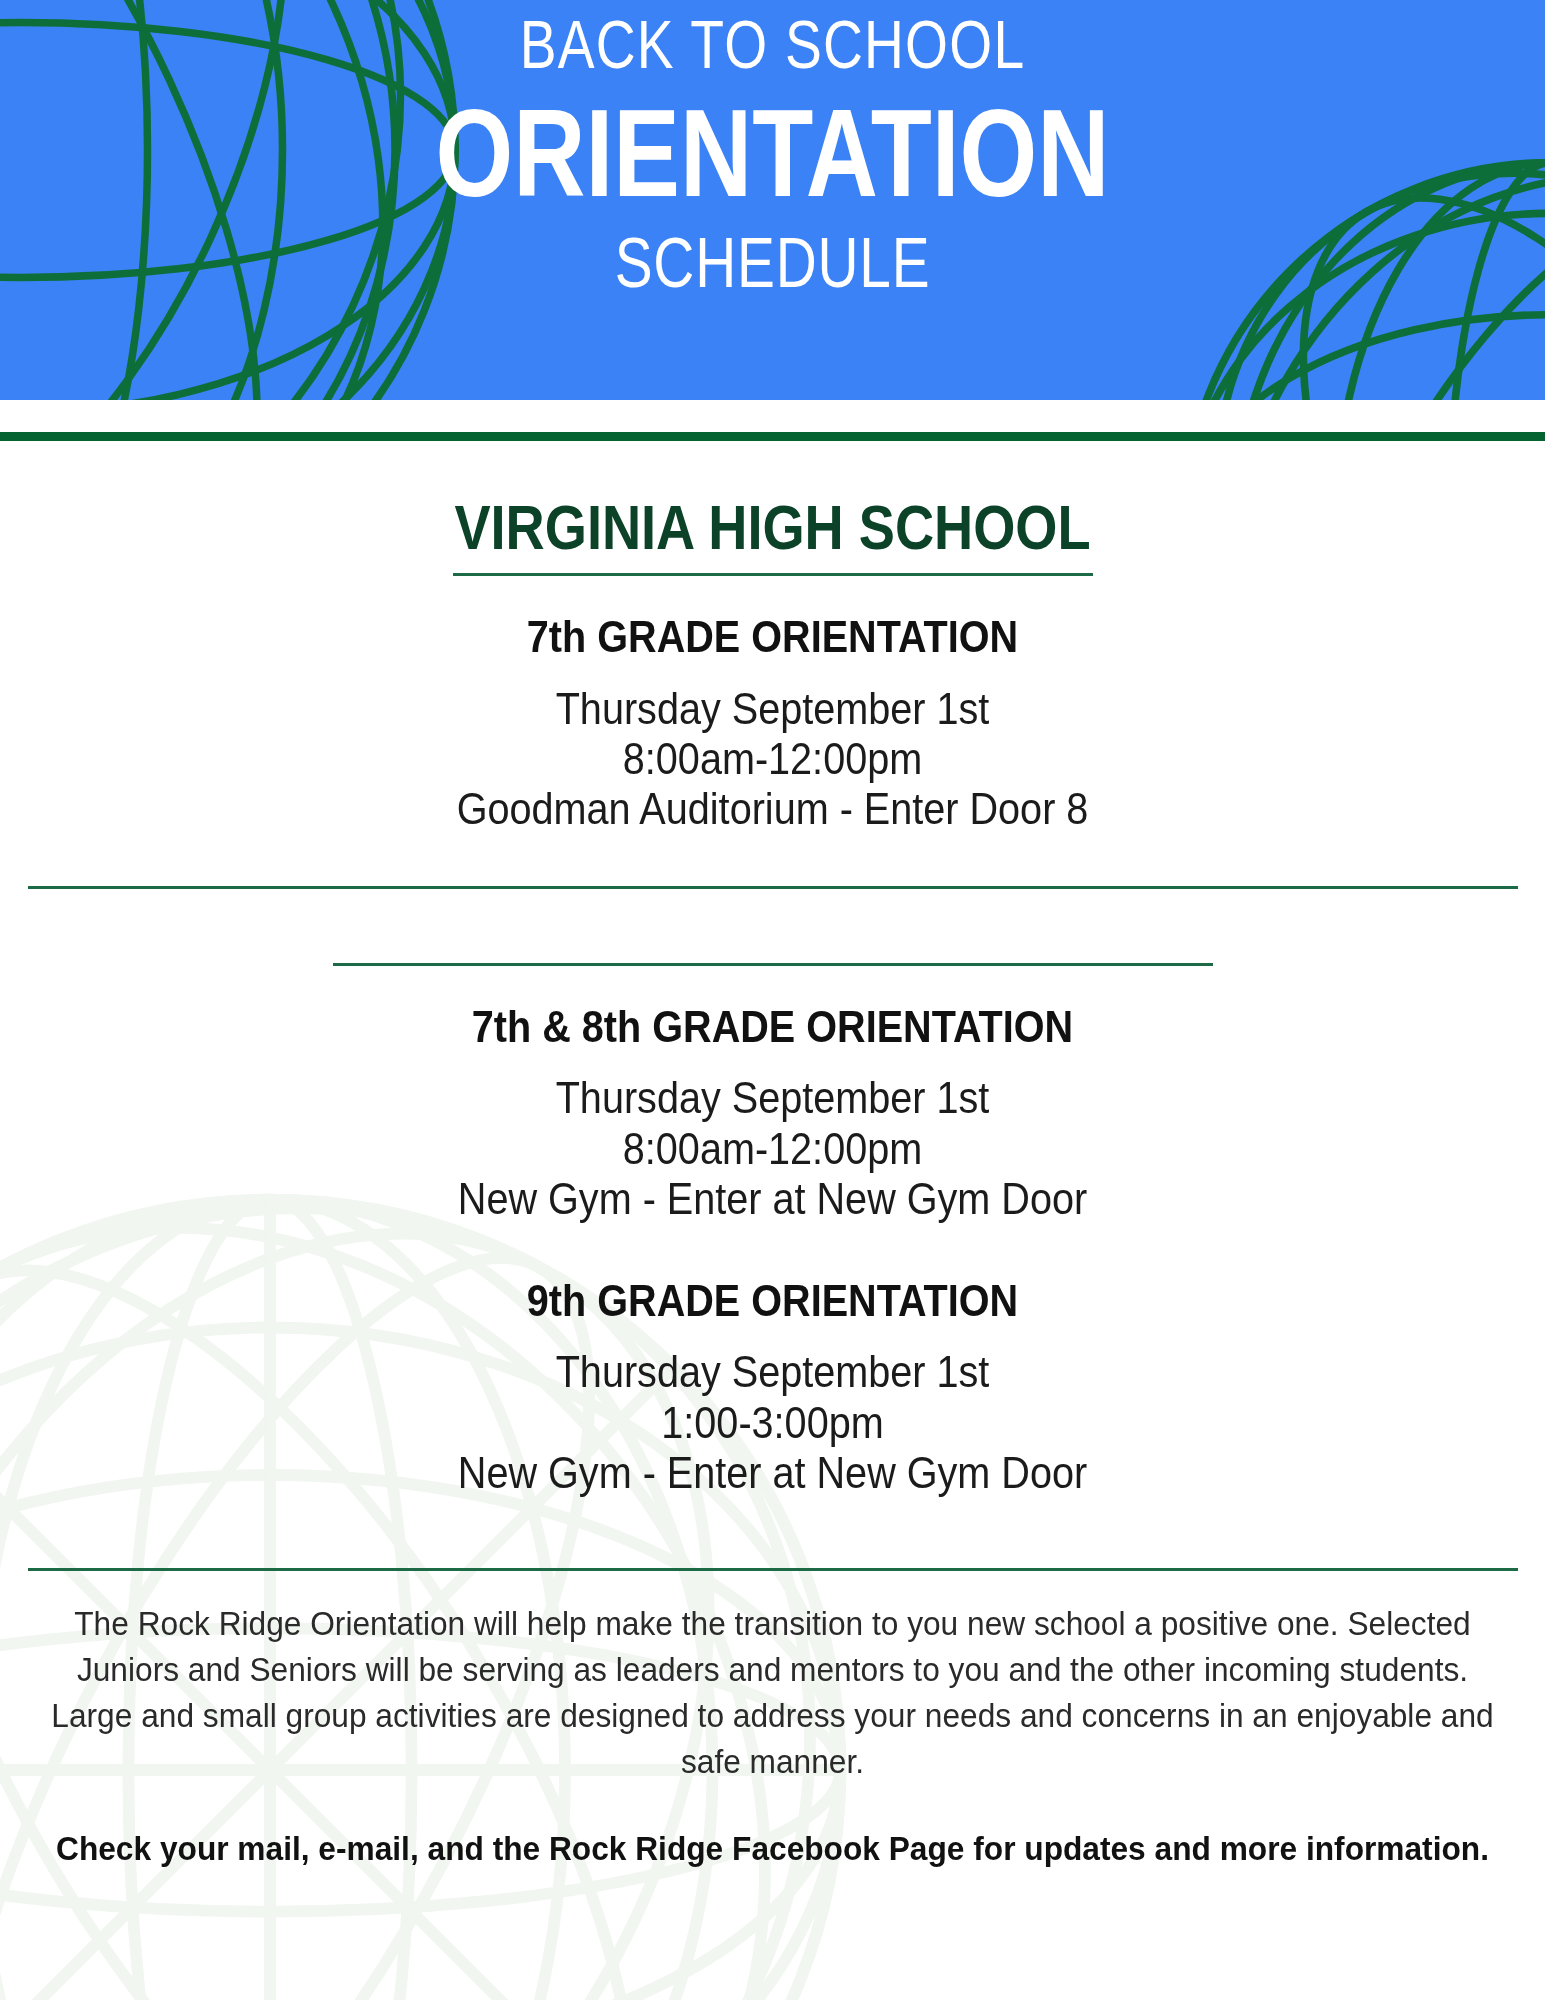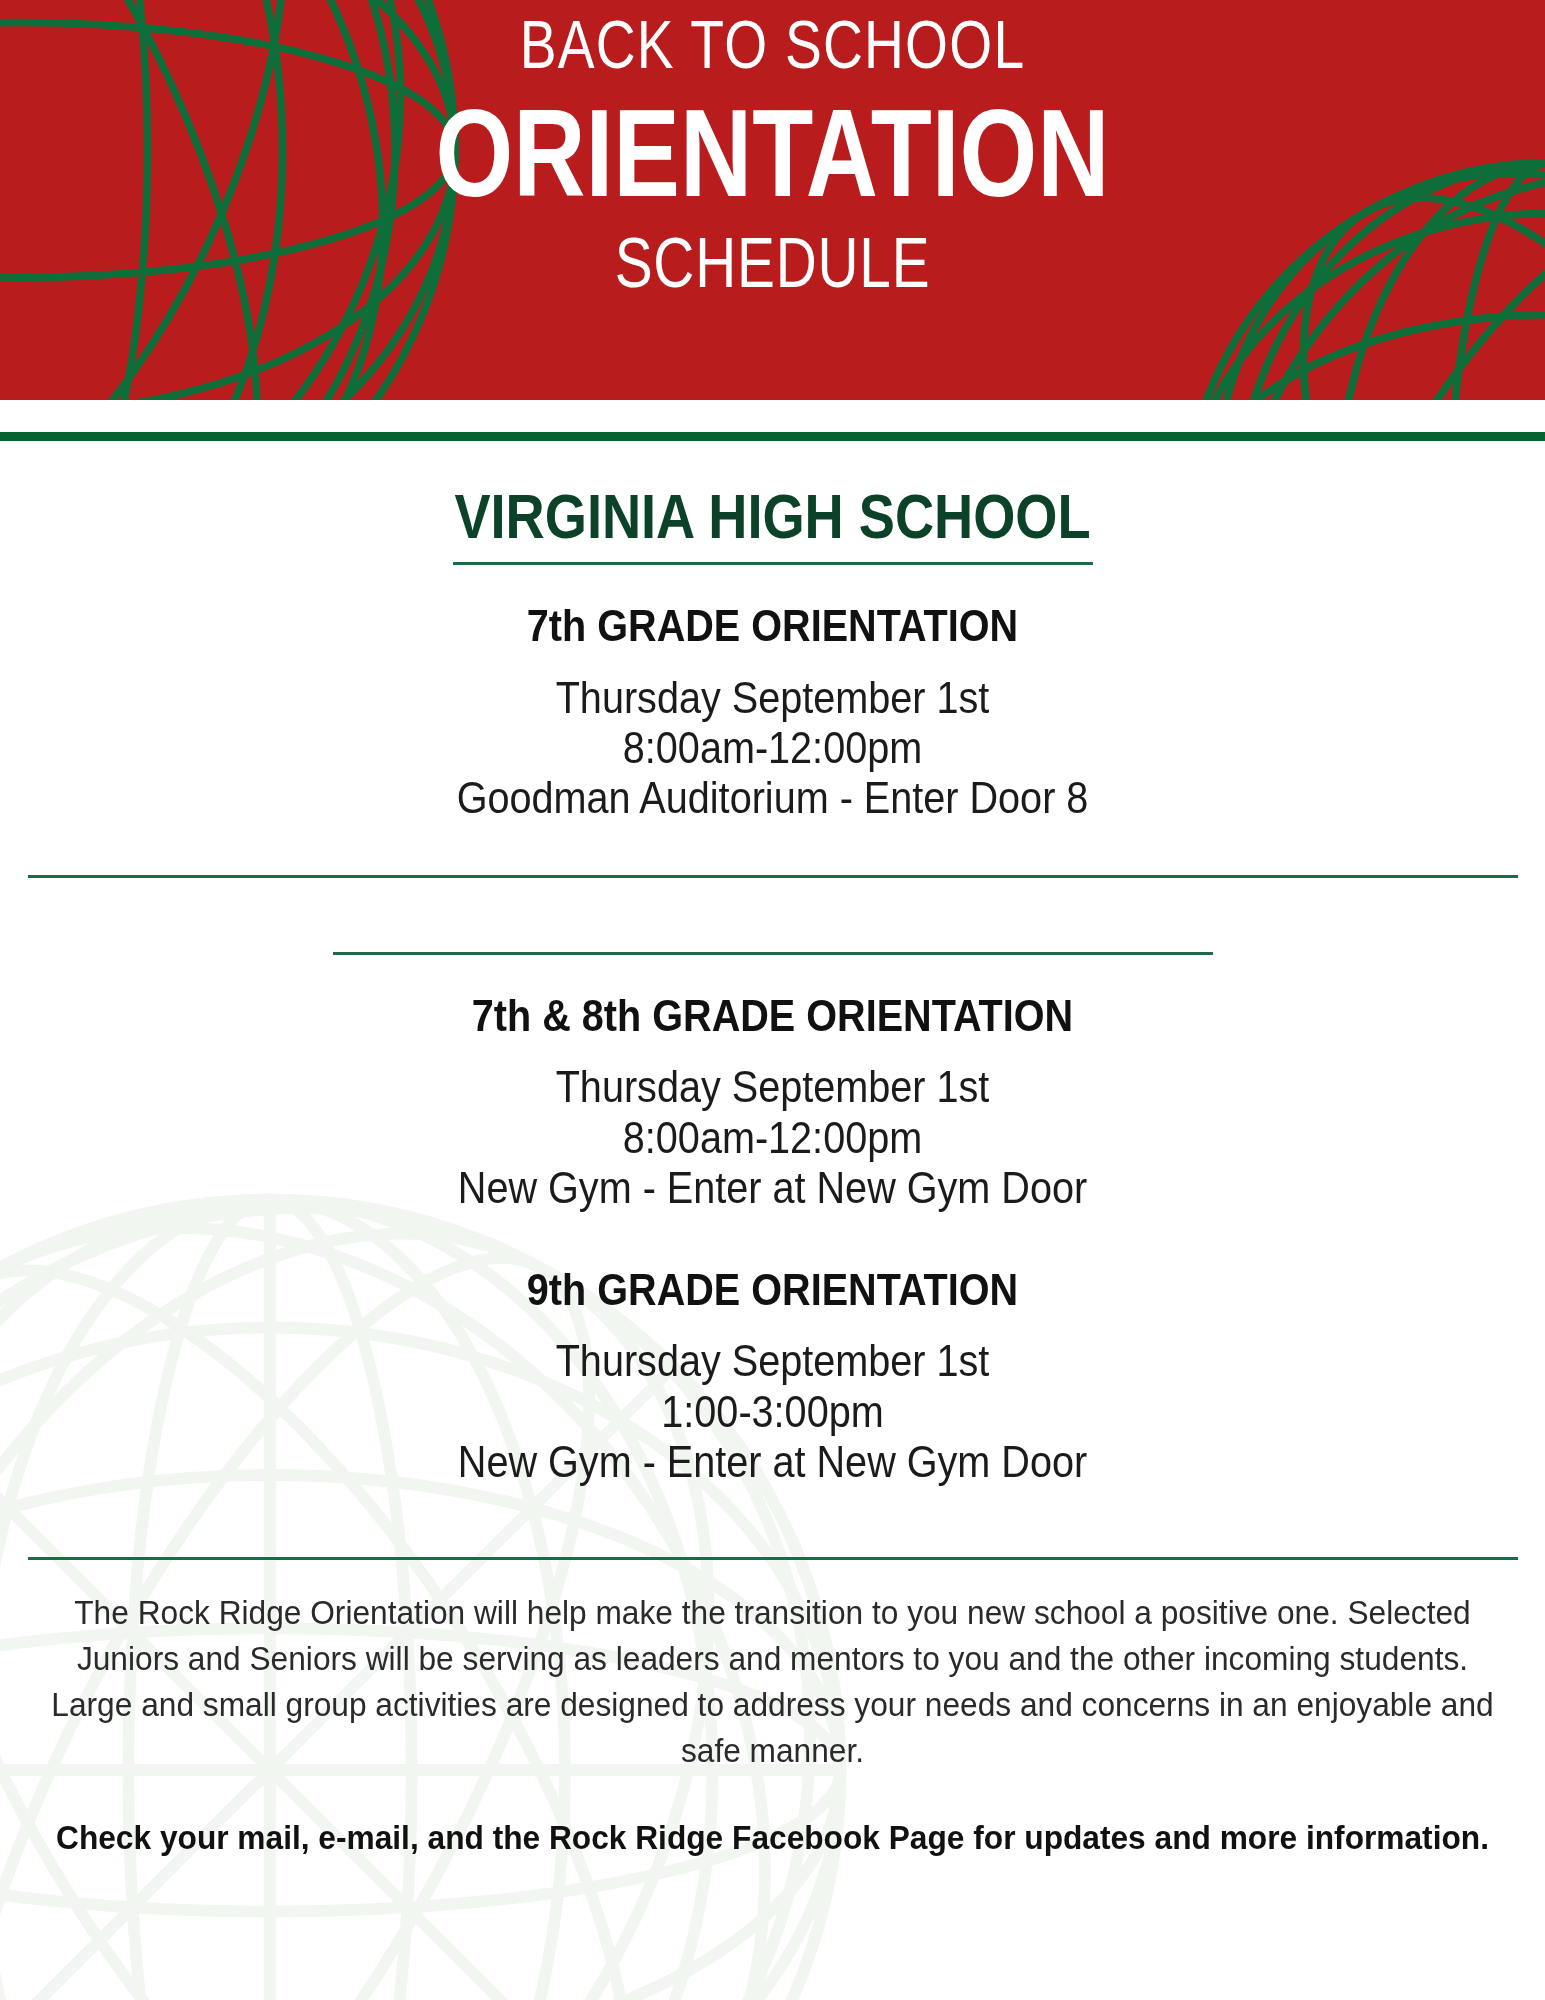--- a/index.html
+++ b/index.html
@@ -24,21 +24,21 @@
     height: 1180px;
     pointer-events: none;
     z-index: 0;
   }
 
   
   .header {
     position: relative;
     width: 1545px;
     height: 400px;
-    background: #b91c1c;
+    background: #3b82f6;
     overflow: hidden;
     z-index: 1;
   }
   .header-globe-left {
     position: absolute;
     left: -430px;
     top: -300px;
     width: 900px;
     height: 900px;
     pointer-events: none;
@@ -95,21 +95,21 @@
   .header-rule {
     height: 9px;
     background: #046330;
     width: 1545px;
   }
 
   
   .content {
     position: relative;
     z-index: 1;
-    padding-top: 0;
+    padding-top: 11px;
   }
 
   .school-block { text-align: center; }
 
   .school-title {
     color: #0b4228;
     font-weight: 700;
     font-size: 63px;
     letter-spacing: 0px;
     transform: scaleX(0.86);

